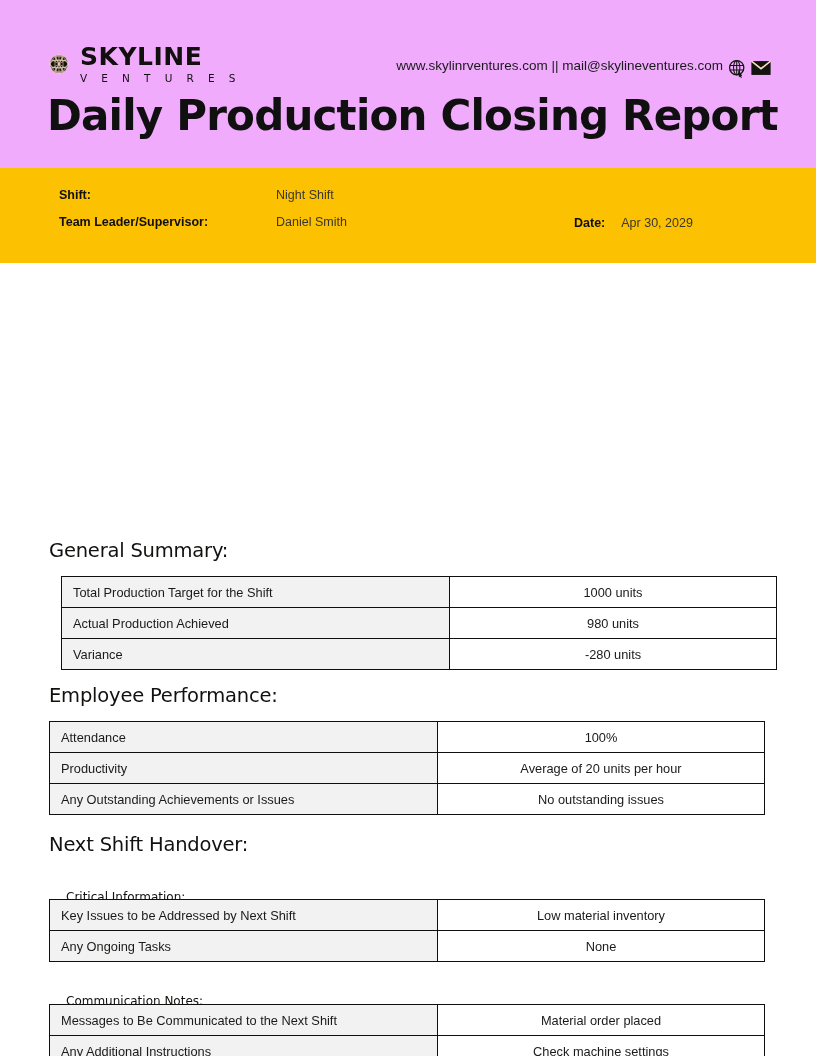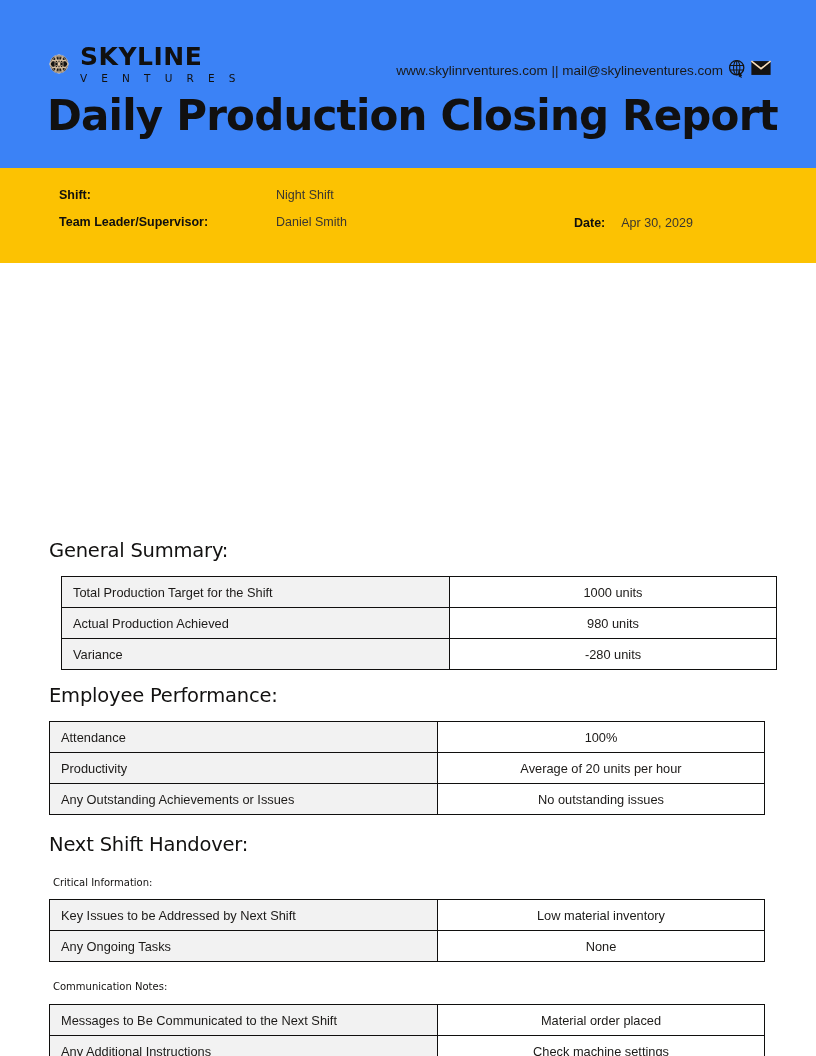--- a/index.html
+++ b/index.html
@@ -10,21 +10,21 @@
     width: 816px;
     height: 1056px;
     background: #ffffff;
     font-family: "DejaVu Sans", "Liberation Sans", sans-serif;
     overflow: hidden;
     position: relative;
   }
 
   
   .header {
-    background: #3b82f6;
+    background: #f0abfc;
     height: 168px;
     position: relative;
     box-sizing: border-box;
   }
   .logo-row {
     position: absolute;
     top: 44px;
     left: 49px;
     display: flex;
     align-items: center;
@@ -57,21 +57,21 @@
     color: #11100f;
     margin-top: 4px;
     line-height: 1;
   }
 
   .contact-row {
     position: absolute;
     top: 58px;
     right: 45px;
     display: flex;
-    align-items: flex-end;
+    align-items: flex-start;
     gap: 4px;
   }
   .contact-text {
     font-size: 13.5px;
     color: #1a1a1a;
     white-space: nowrap;
     font-family: "Liberation Sans", sans-serif;
   }
   .contact-icon {
     display: inline-flex;
@@ -142,24 +142,24 @@
     font-family: "DejaVu Sans", "Liberation Sans", sans-serif;
     font-size: 19.5px;
     color: #121110;
     margin: 0;
     padding: 0;
     font-weight: normal;
     letter-spacing: -0.2px;
   }
   .sub-title {
     font-family: "DejaVu Sans", "Liberation Sans", sans-serif;
-    font-size: 10px;
+    font-size: 12px;
     color: #121110;
     font-weight: normal;
-    margin: 4px;
+    margin: 17px;
   }
 
   table.kv {
     border-collapse: collapse;
     width: 716px;
     table-layout: fixed;
     margin: 0;
   }
   table.kv td {
     border: 1.3px solid #100f0e;

